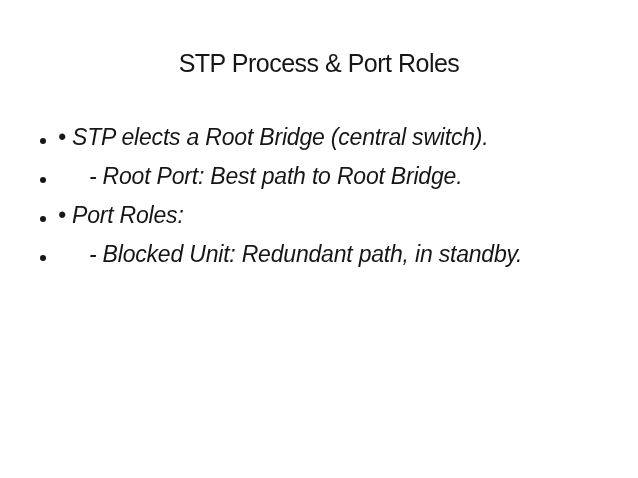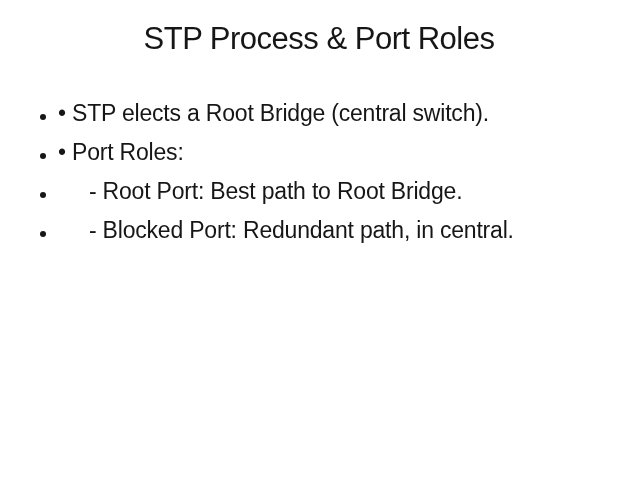--- a/index.html
+++ b/index.html
@@ -16,35 +16,36 @@
   }
   .slide {
     position: relative;
     width: 638px;
     height: 478px;
     background: #ffffff;
     box-sizing: border-box;
   }
   .slide-title {
     margin: 0;
-    padding-top: 16px;
-    font-size: 31px;
+    padding-top: 40px;
+    font-size: 25px;
     line-height: 46px;
     font-weight: 400;
     letter-spacing: -0.5px;
     text-align: center;
     white-space: nowrap;
   }
   .bullet-list {
     margin: 32px 0 0 0;
     padding: 0 10px 0 58px;
     list-style: none;
     font-size: 23px;
     line-height: 39px;
     letter-spacing: -0.2px;
+    font-style: italic;
   }
   .bullet-item {
     position: relative;
     white-space: pre-wrap; 
   }
   .bullet-item::before {
     content: "";
     position: absolute;
     left: -18px;
     top: 20px;
@@ -55,17 +56,17 @@
   }
 </style>
 </head>
 <body>
 
 <div class="slide">
   <h1 class="slide-title">STP Process &amp; Port Roles</h1>
 
   <ul class="bullet-list">
     <li class="bullet-item">• STP elects a Root Bridge (central switch).</li>
+    <li class="bullet-item">     - Root Port: Best path to Root Bridge.</li>
     <li class="bullet-item">• Port Roles:</li>
-    <li class="bullet-item">     - Root Port: Best path to Root Bridge.</li>
-    <li class="bullet-item">     - Blocked Port: Redundant path, in central.</li>
+    <li class="bullet-item">     - Blocked Unit: Redundant path, in standby.</li>
   </ul>
 </div>
 
 </body></html>

